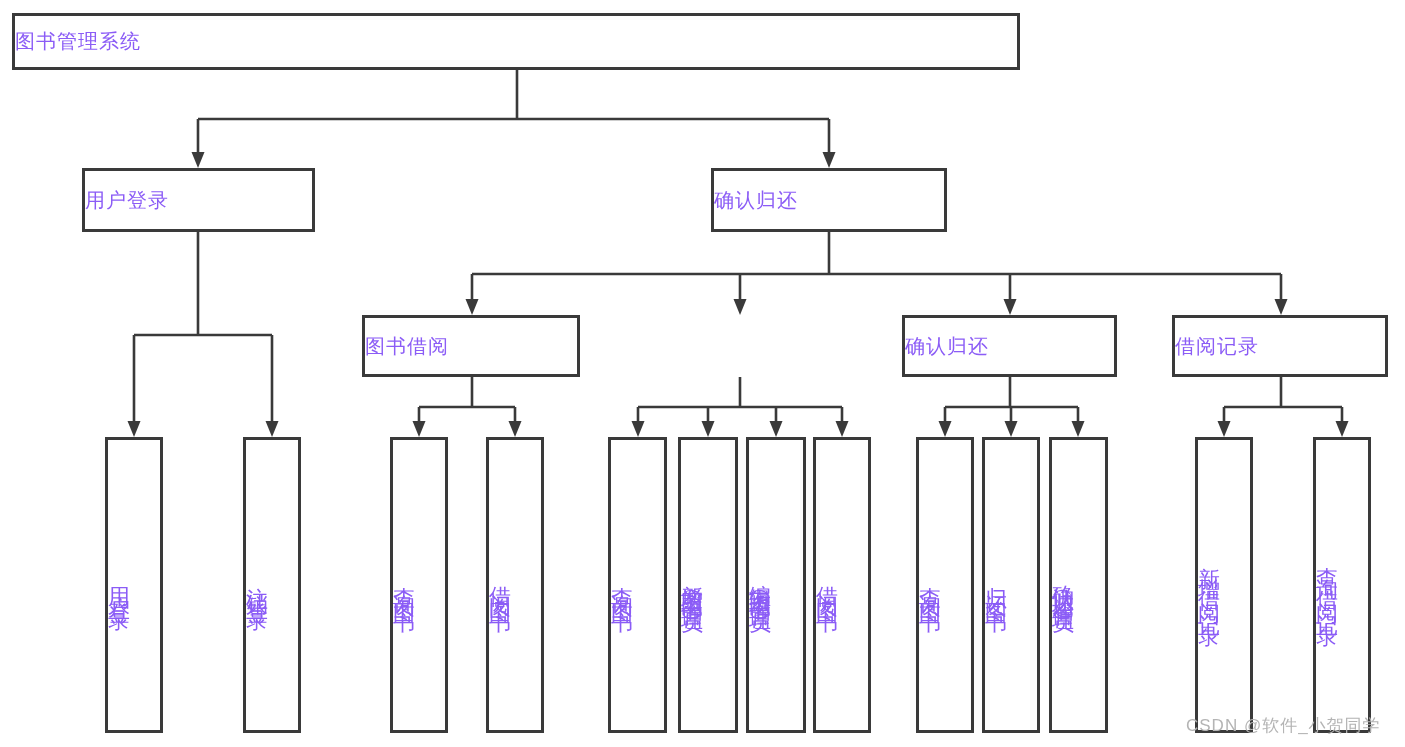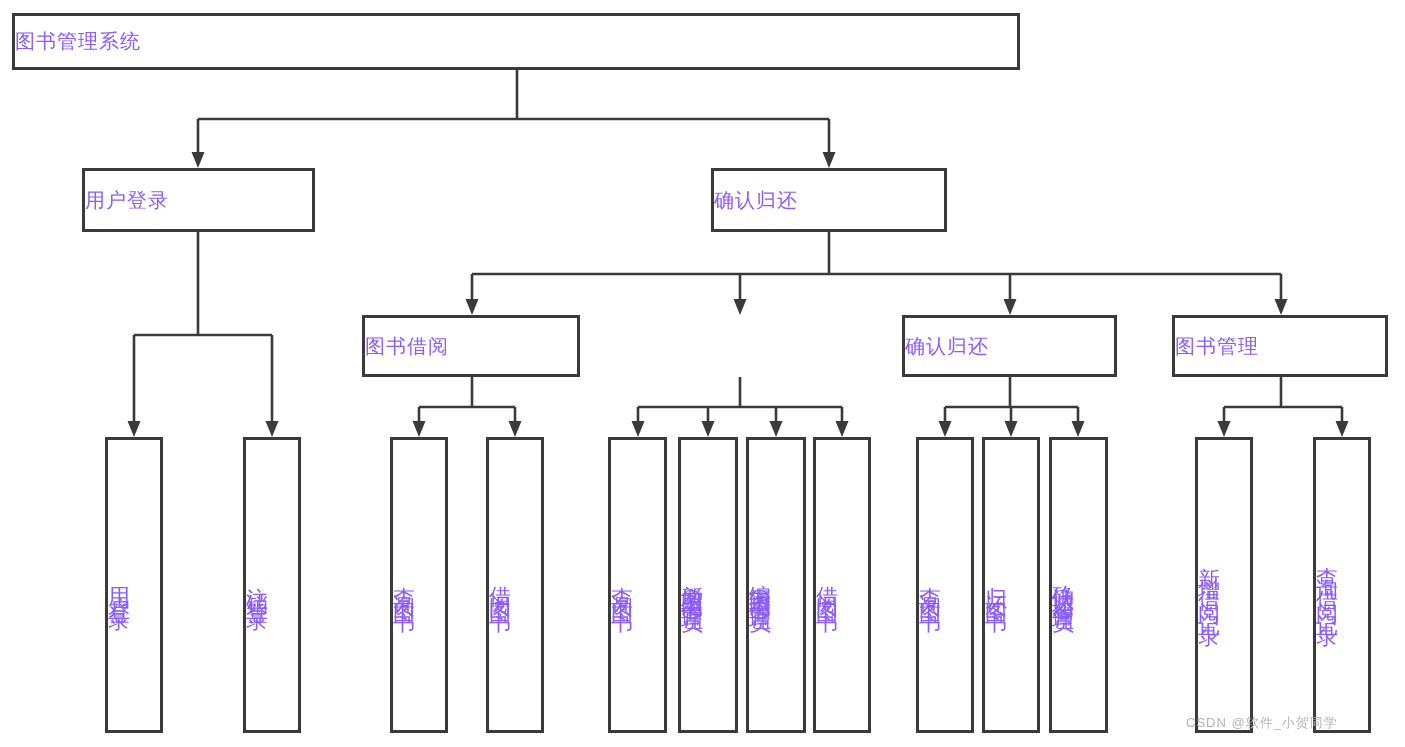--- a/index.html
+++ b/index.html
@@ -42,21 +42,21 @@
     font-size: 22px;
     letter-spacing: 8px;
     line-height: 1;
     white-space: nowrap;
   }
   .watermark {
     position: absolute;
     left: 1186px;
     top: 714px;
     z-index: 5;
-    font-size: 13px;
+    font-size: 17px;
     letter-spacing: 1px;
     color: #b4b4b4;
     white-space: nowrap;
     pointer-events: none;
   }
 </style>
 </head>
 <body>
 
 <div class="canvas">
@@ -105,21 +105,21 @@
     <span class="hlabel">确认归还</span>
   </div>
 
   <div class="box" style="left:362px; top:315px; width:218px; height:62px;">
     <span class="hlabel">图书借阅</span>
   </div>
   <div class="box" style="left:902px; top:315px; width:215px; height:62px;">
     <span class="hlabel">确认归还</span>
   </div>
   <div class="box" style="left:1172px; top:315px; width:216px; height:62px;">
-    <span class="hlabel">图书管理</span>
+    <span class="hlabel">借阅记录</span>
   </div>
 
   <div class="box" style="left:105px; top:437px; width:58px; height:296px;">
     <span class="vtext">用户登录</span>
   </div>
   <div class="box" style="left:243px; top:437px; width:58px; height:296px;">
     <span class="vtext">注销登录</span>
   </div>
 
   <div class="box" style="left:390px; top:437px; width:58px; height:296px;">

